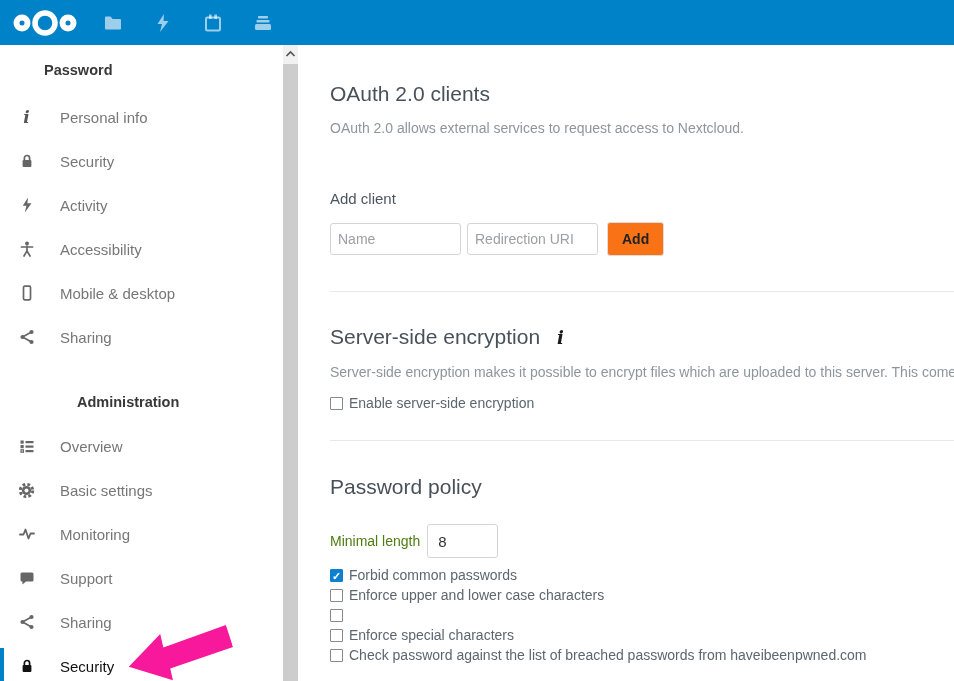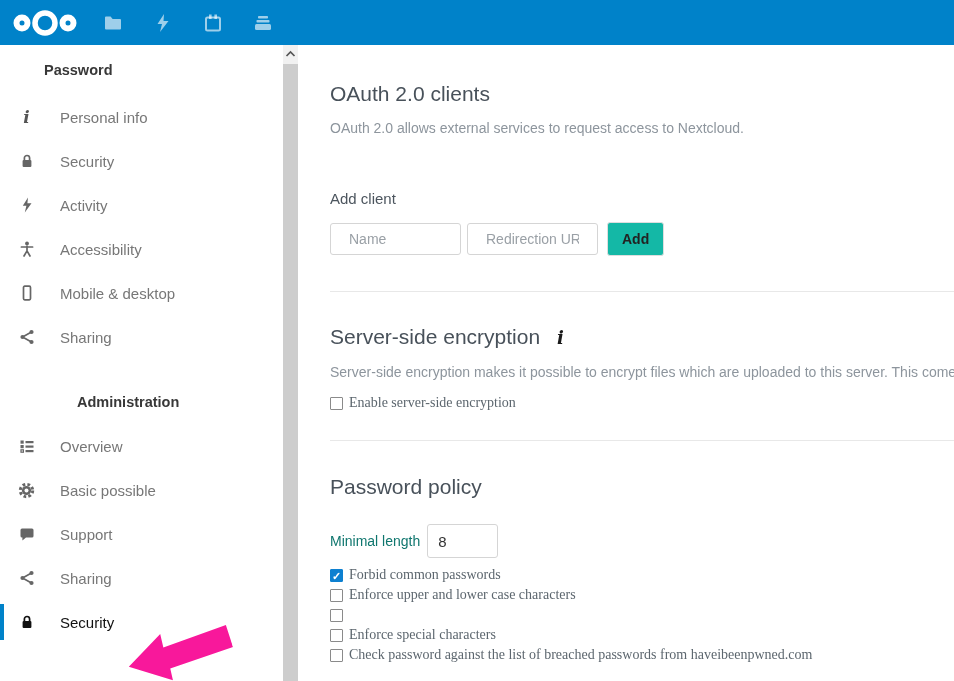--- a/index.html
+++ b/index.html
@@ -47,40 +47,40 @@
   .section { border-bottom:1px solid #e8e8e8; }
   .section.last { border-bottom:none; }
   .sec1 { padding-top:37px; padding-bottom:35px; }
   .sec2 { padding-top:33px; padding-bottom:29px; }
   .sec3 { padding-top:34px; }
   h2 { font-size:21px; font-weight:400; color:#48515a; line-height:24px; }
   .desc { margin-top:12px; font-size:14px; color:#8d959d; line-height:21.5px; width:1105px; }
   .sub-label { margin-top:50px; font-size:15px; color:#4c555e; }
   .add-row { margin-top:15px; display:flex; align-items:center; }
   .txt-input { width:131px; height:32px; border:1px solid #d5d5d5; border-radius:3px;
-    padding:0 18px; font-size:14px; color:#333; font-family:"Liberation Sans", sans-serif;
+    padding:0 7px; font-size:14px; color:#333; font-family:"Liberation Sans", sans-serif;
     outline:none; margin-right:6px; }
   .txt-input::placeholder { color:#9aa0a6; }
-  .add-btn { height:34px; padding:0 14px; background:#14b8a6; border:1px solid #dedede;
+  .add-btn { height:34px; padding:0 14px; background:#f97316; border:1px solid #dedede;
     border-radius:3px; font-size:14px; font-weight:bold; color:#222; margin-left:3px;
     cursor:pointer; font-family:"Liberation Sans", sans-serif; }
   .info-i { font-family:"DejaVu Serif", serif; font-style:italic; font-weight:bold;
     font-size:18px; color:#1a1a1a; margin-left:17px; cursor:pointer; }
 
   .cb-row { display:flex; align-items:center; cursor:pointer; }
   .enc-row { margin-top:12px; }
   .cb { width:13px; height:13px; border:1px solid #8a8a8a; border-radius:1px; background:#fff;
     display:inline-block; flex:0 0 13px; position:relative; }
   .cb.checked { background:#0d80d0; border-color:#0d80d0; }
   .cb.checked::after { content:"\2713"; position:absolute; left:1px; top:-1px; color:#fff;
     font-size:11px; font-weight:bold; line-height:14px; }
-  .cb-label { margin-left:6px; font-size:14px; color:#5c666e;font-family:Liberation Serif, serif; }
+  .cb-label { margin-left:6px; font-size:14px; color:#5c666e; }
 
   .minlen-row { margin-top:25px; display:flex; align-items:center; }
-  .minlen-label { font-size:14px; color:#0f766e; }
+  .minlen-label { font-size:14px; color:#4d7c0f; }
   .minlen-input { width:71px; height:34px; border:1px solid #d5d5d5; border-radius:3px;
     margin-left:7px; padding:0 10px; font-size:15px; color:#333;
     font-family:"Liberation Sans", sans-serif; outline:none; }
   .policy-list { margin-top:7px; }
   .policy-list .cb-row { height:20px; }
 </style>
 </head>
 <body>
 
 <header class="topbar">
@@ -189,21 +189,29 @@
     <span class="nlabel">Overview</span>
   </div>
   <div class="nav-item">
     <span class="nicon">
       <svg width="17" height="17" viewBox="0 0 17 17">
           <circle cx="8.5" cy="8.5" r="6.2" fill="none" stroke="#666" stroke-width="3" stroke-dasharray="2.7 2.2"></circle>
           <circle cx="8.5" cy="8.5" r="4.6" fill="#666"></circle>
           <circle cx="8.5" cy="8.5" r="2" fill="#fff"></circle>
         </svg>
     </span>
-    <span class="nlabel">Basic possible</span>
+    <span class="nlabel">Basic settings</span>
+  </div>
+  <div class="nav-item">
+    <span class="nicon">
+      <svg width="16" height="16" viewBox="0 0 16 16">
+          <polyline points="1,8.5 4.5,8.5 6.5,3.5 9.5,12.5 11.5,7.5 15,7.5" fill="none" stroke="#666" stroke-width="1.8" stroke-linejoin="round" stroke-linecap="round"></polyline>
+        </svg>
+    </span>
+    <span class="nlabel">Monitoring</span>
   </div>
   <div class="nav-item">
     <span class="nicon">
       <svg width="16" height="16" viewBox="0 0 16 16">
           <path d="M3,2.5 h10 a1.5,1.5 0 0 1 1.5,1.5 v6 a1.5,1.5 0 0 1 -1.5,1.5 h-6 l-3.6,3 v-3 h-0.4 a1.5,1.5 0 0 1 -1.5,-1.5 v-6 a1.5,1.5 0 0 1 1.5,-1.5 z" fill="#666"></path>
         </svg>
     </span>
     <span class="nlabel">Support</span>
   </div>
   <div class="nav-item">

